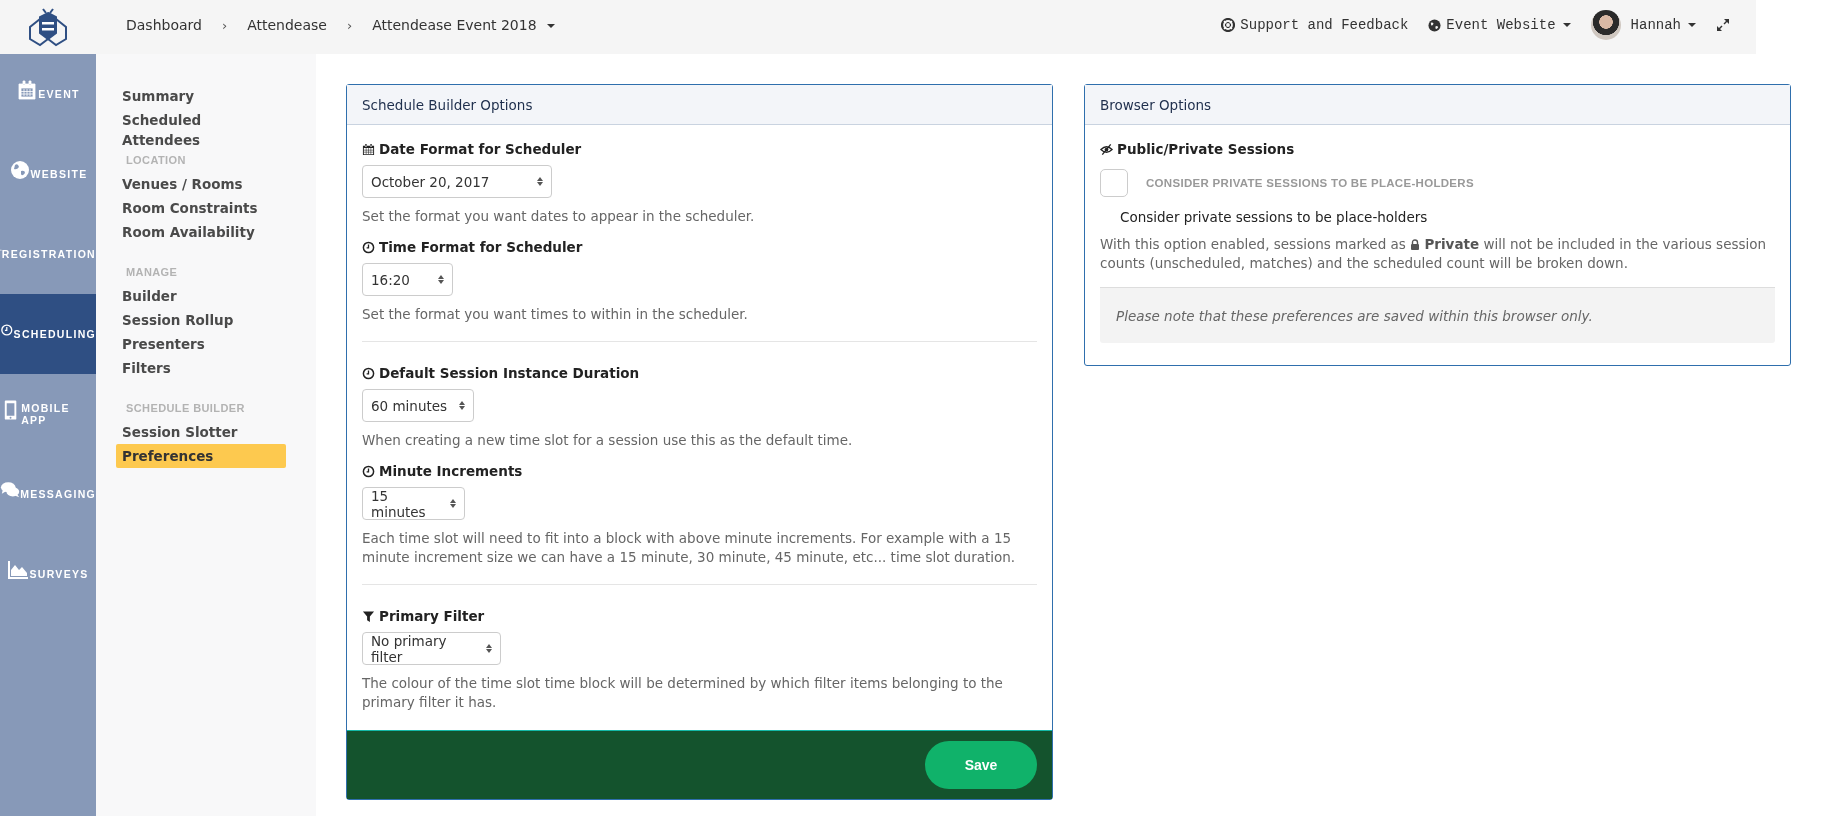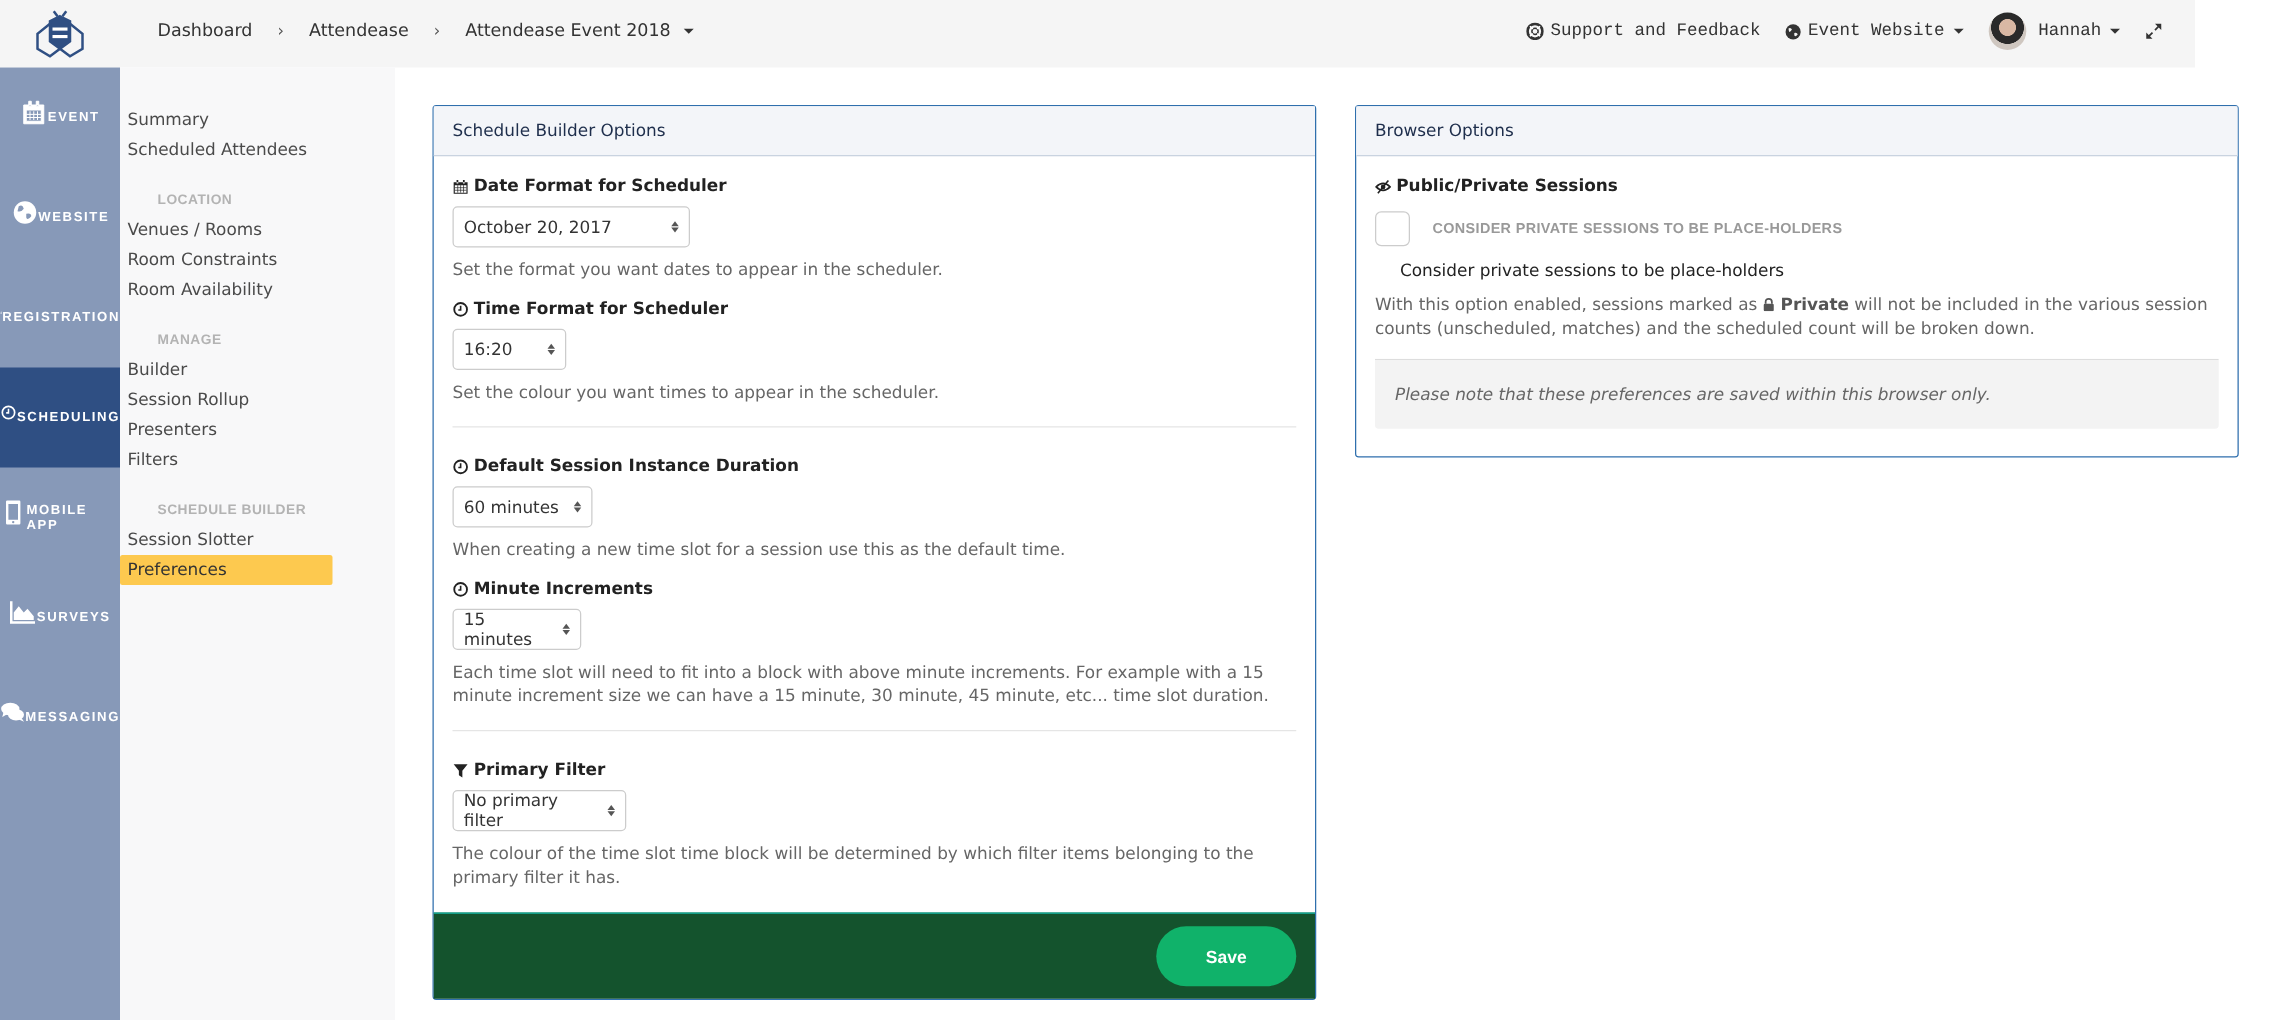--- a/index.html
+++ b/index.html
@@ -20,21 +20,21 @@
 
     
     .iconbar { position: absolute; left: 0; top: 54px; width: 96px; height: 762px; background: #8799b8; }
     .iconbar .nav { height: 80px; display: flex; flex-direction: row; align-items: center; justify-content: center; color: #fff; }
     .iconbar .nav.active { background: #2f4f83; }
     .iconbar .nav svg { width: 22px; height: 22px; fill: #fff; margin-bottom: 8px; }
     .iconbar .nav span { font-family: "Liberation Sans", sans-serif; font-weight: bold; font-size: 10.5px; letter-spacing: 1.3px; }
 
     
     .submenu { position: absolute; left: 96px; top: 54px; width: 220px; height: 762px; background: #f8f8f9; padding-top: 30px; }
-    .submenu .link { display: block; width: 170px; padding: 2px 6px; font-size: 13.5px; color: #4a4a4a; height: 24px; line-height: 20px; }
+    .submenu .link { display: block; margin-left: 20px; width: 170px; padding: 2px 6px; font-size: 13.5px; color: #4a4a4a; height: 24px; line-height: 20px; font-weight: bold; }
     .submenu .link.active { background: #fdc94f; border-radius: 2px; color: #333; }
     .submenu .heading { margin-left: 30px; margin-top: 22px; margin-bottom: 6px; font-family: "Liberation Sans", sans-serif; font-weight: bold; font-size: 11px; color: #b3b3b3; letter-spacing: 0.4px; }
 
     
     .panel { position: absolute; border: 1px solid #2f6fad; border-radius: 3px; background: #fff; }
     .panel-left { left: 346px; top: 84px; width: 707px; height: 716px; }
     .panel-right { left: 1084px; top: 84px; width: 707px; height: 282px; }
     .panel-header { height: 40px; background: #f3f5f9; border-bottom: 1px solid #c9d3e0; padding: 0 15px; display: flex; align-items: center; font-size: 13.5px; color: #1e2e4c; }
     .panel-body { padding: 16px 15px 0 15px; }
     .field-label { font-weight: bold; font-size: 13.5px; color: #222; display: flex; align-items: center; margin-bottom: 8px; }
@@ -142,33 +142,33 @@
   </div>
   <div class="nav">
     <svg viewBox="0 0 22 22">
         <path d="M6 1 H16 Q17 1 17 2 V20 Q17 21 16 21 H6 Q5 21 5 20 V2 Q5 1 6 1 Z M7 4 V17 H15 V4 Z" fill-rule="evenodd"></path>
         <circle cx="11" cy="19" r="1" fill="#8799b8"></circle>
       </svg>
     <span>MOBILE APP</span>
   </div>
   <div class="nav">
     <svg viewBox="0 0 22 22">
-        <path d="M1 2 H3 V18 H21 V20 H1 Z"></path>
-        <path d="M4 17 L4 11 L8 6 L12 11 L15 8 L20 14 L20 17 Z"></path>
-      </svg>
-    <span>SURVEYS</span>
-  </div>
-  <div class="nav">
-    <svg viewBox="0 0 22 22">
         <ellipse cx="9" cy="8" rx="8" ry="5.5"></ellipse>
         <path d="M3 11 L2 15 L7 12 Z"></path>
         <ellipse cx="14" cy="13" rx="7" ry="5"></ellipse>
         <path d="M19 16 L21 19 L16 17 Z"></path>
       </svg>
     <span>MESSAGING</span>
+  </div>
+  <div class="nav">
+    <svg viewBox="0 0 22 22">
+        <path d="M1 2 H3 V18 H21 V20 H1 Z"></path>
+        <path d="M4 17 L4 11 L8 6 L12 11 L15 8 L20 14 L20 17 Z"></path>
+      </svg>
+    <span>SURVEYS</span>
   </div>
 </div>
 
 <div class="submenu">
   <a class="link">Summary</a>
   <a class="link">Scheduled Attendees</a>
   <div class="heading">LOCATION</div>
   <a class="link">Venues / Rooms</a>
   <a class="link">Room Constraints</a>
   <a class="link">Room Availability</a>
@@ -208,21 +208,21 @@
         </svg>
       <span>Time Format for Scheduler</span>
     </div>
     <div class="select" style="width:91px">
       <span>16:20</span>
       <span class="arrows">
           <i class="up"></i>
           <i class="down"></i>
         </span>
     </div>
-    <div class="help">Set the colour you want times to appear in the scheduler.</div>
+    <div class="help">Set the format you want times to within in the scheduler.</div>
 
     <div class="divider"></div>
 
     <div class="field-label">
       <svg viewBox="0 0 14 14">
           <circle cx="7" cy="7" r="5.5" fill="none" stroke="#222" stroke-width="1.6"></circle>
           <path d="M7 3.8 V7.5 H5" fill="none" stroke="#222" stroke-width="1.4"></path>
         </svg>
       <span>Default Session Instance Duration</span>
     </div>

